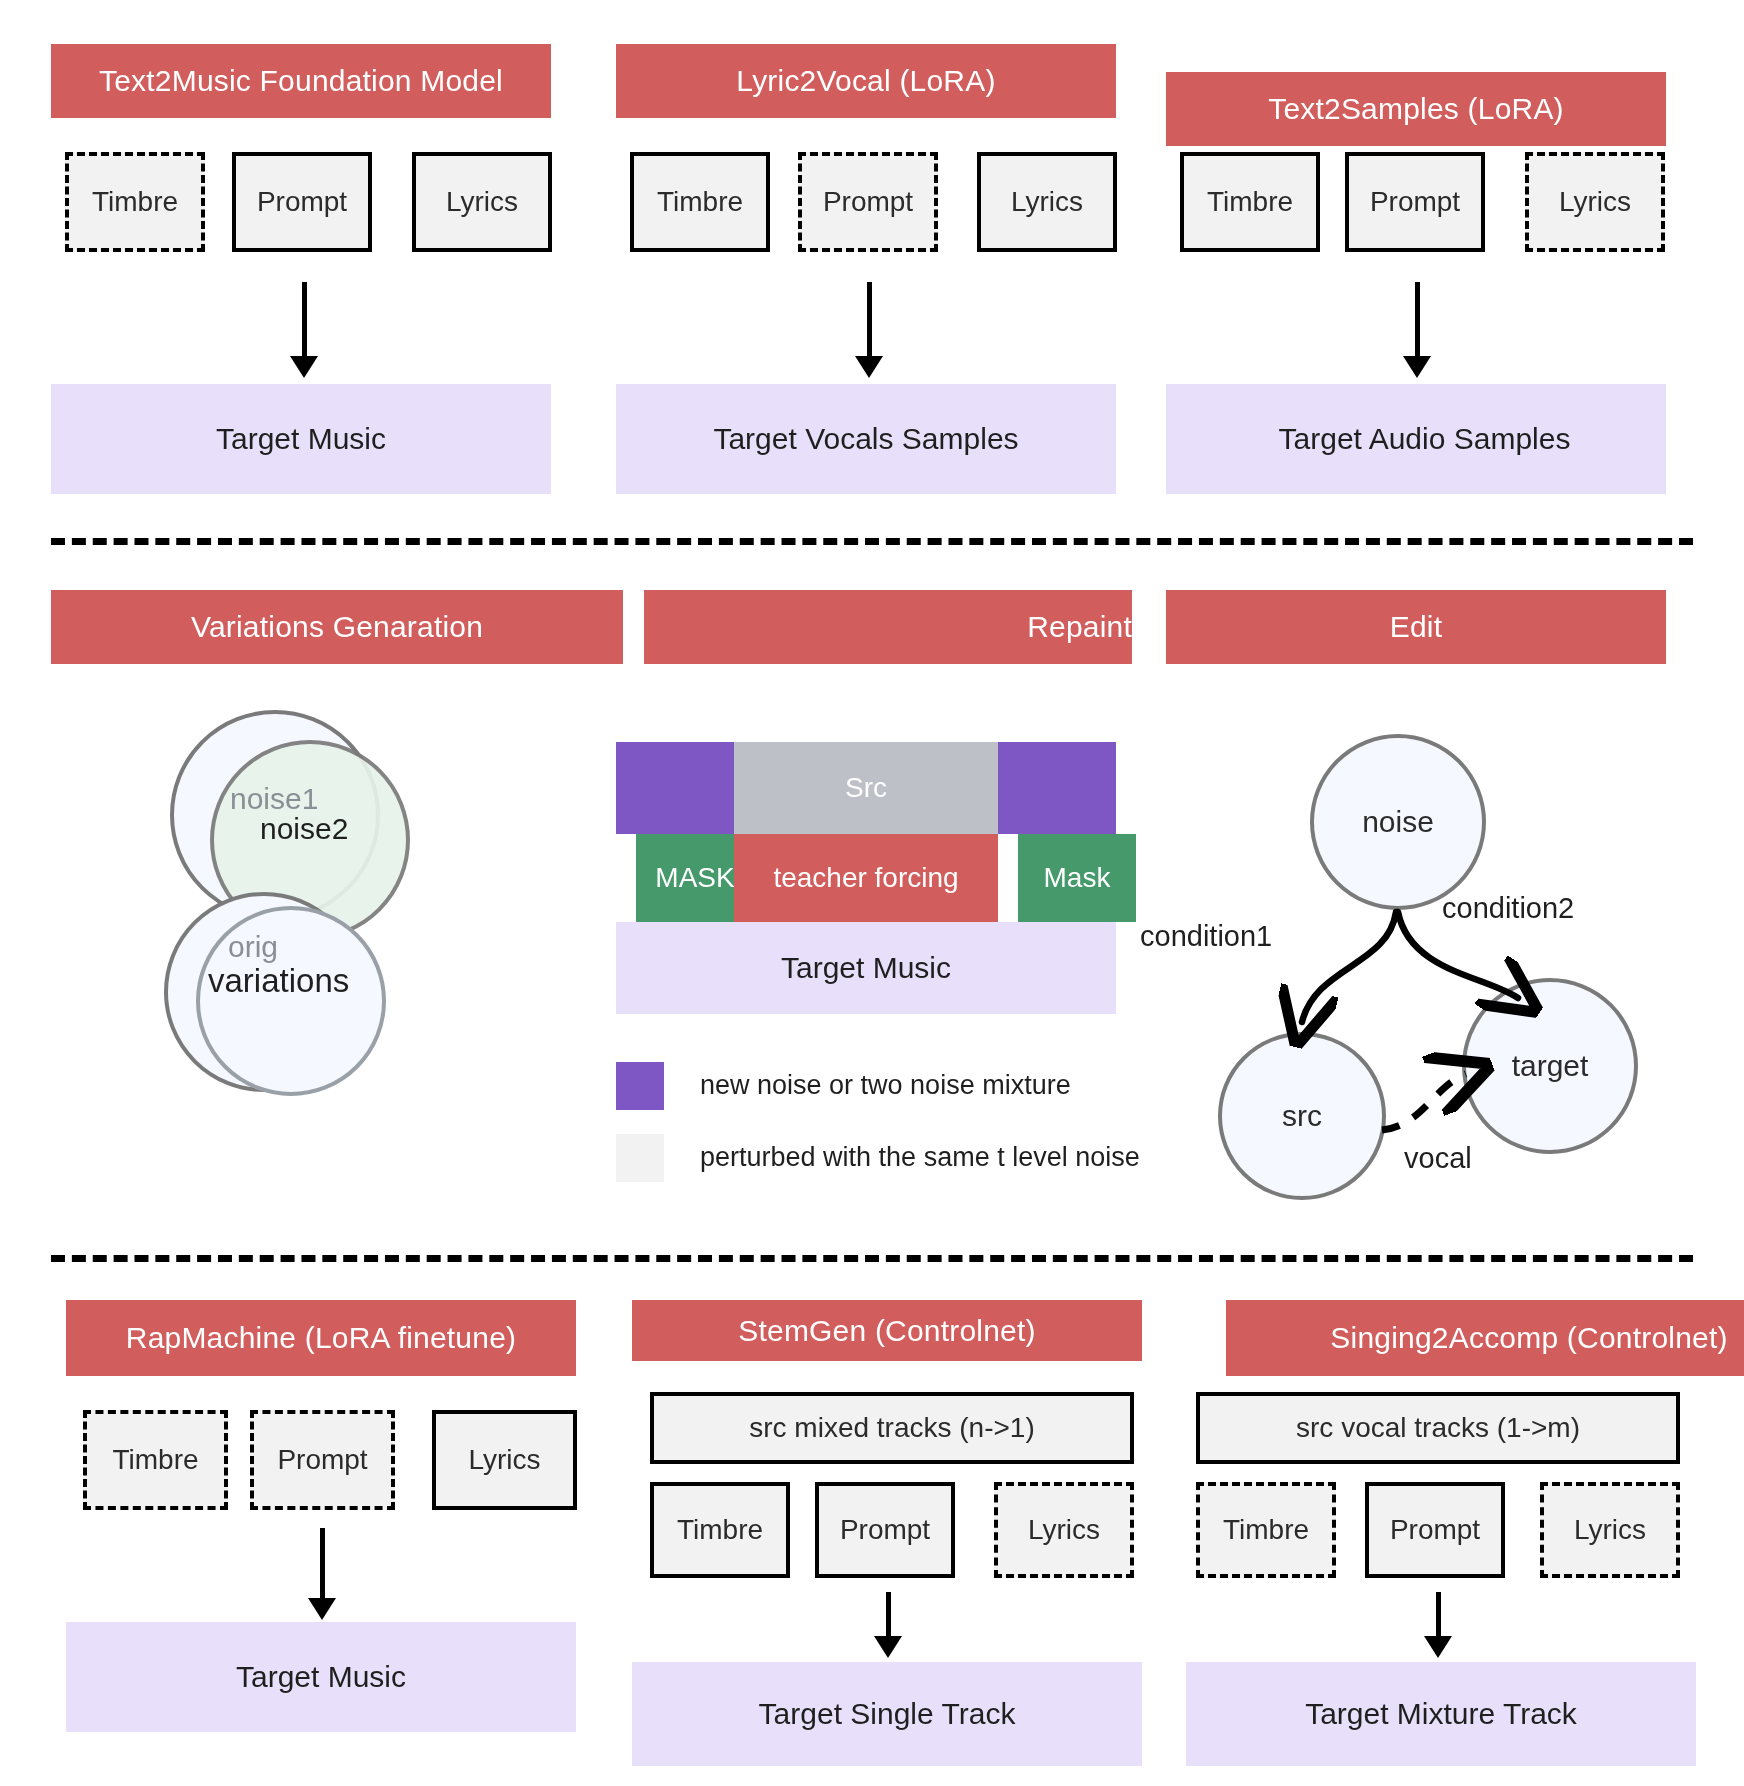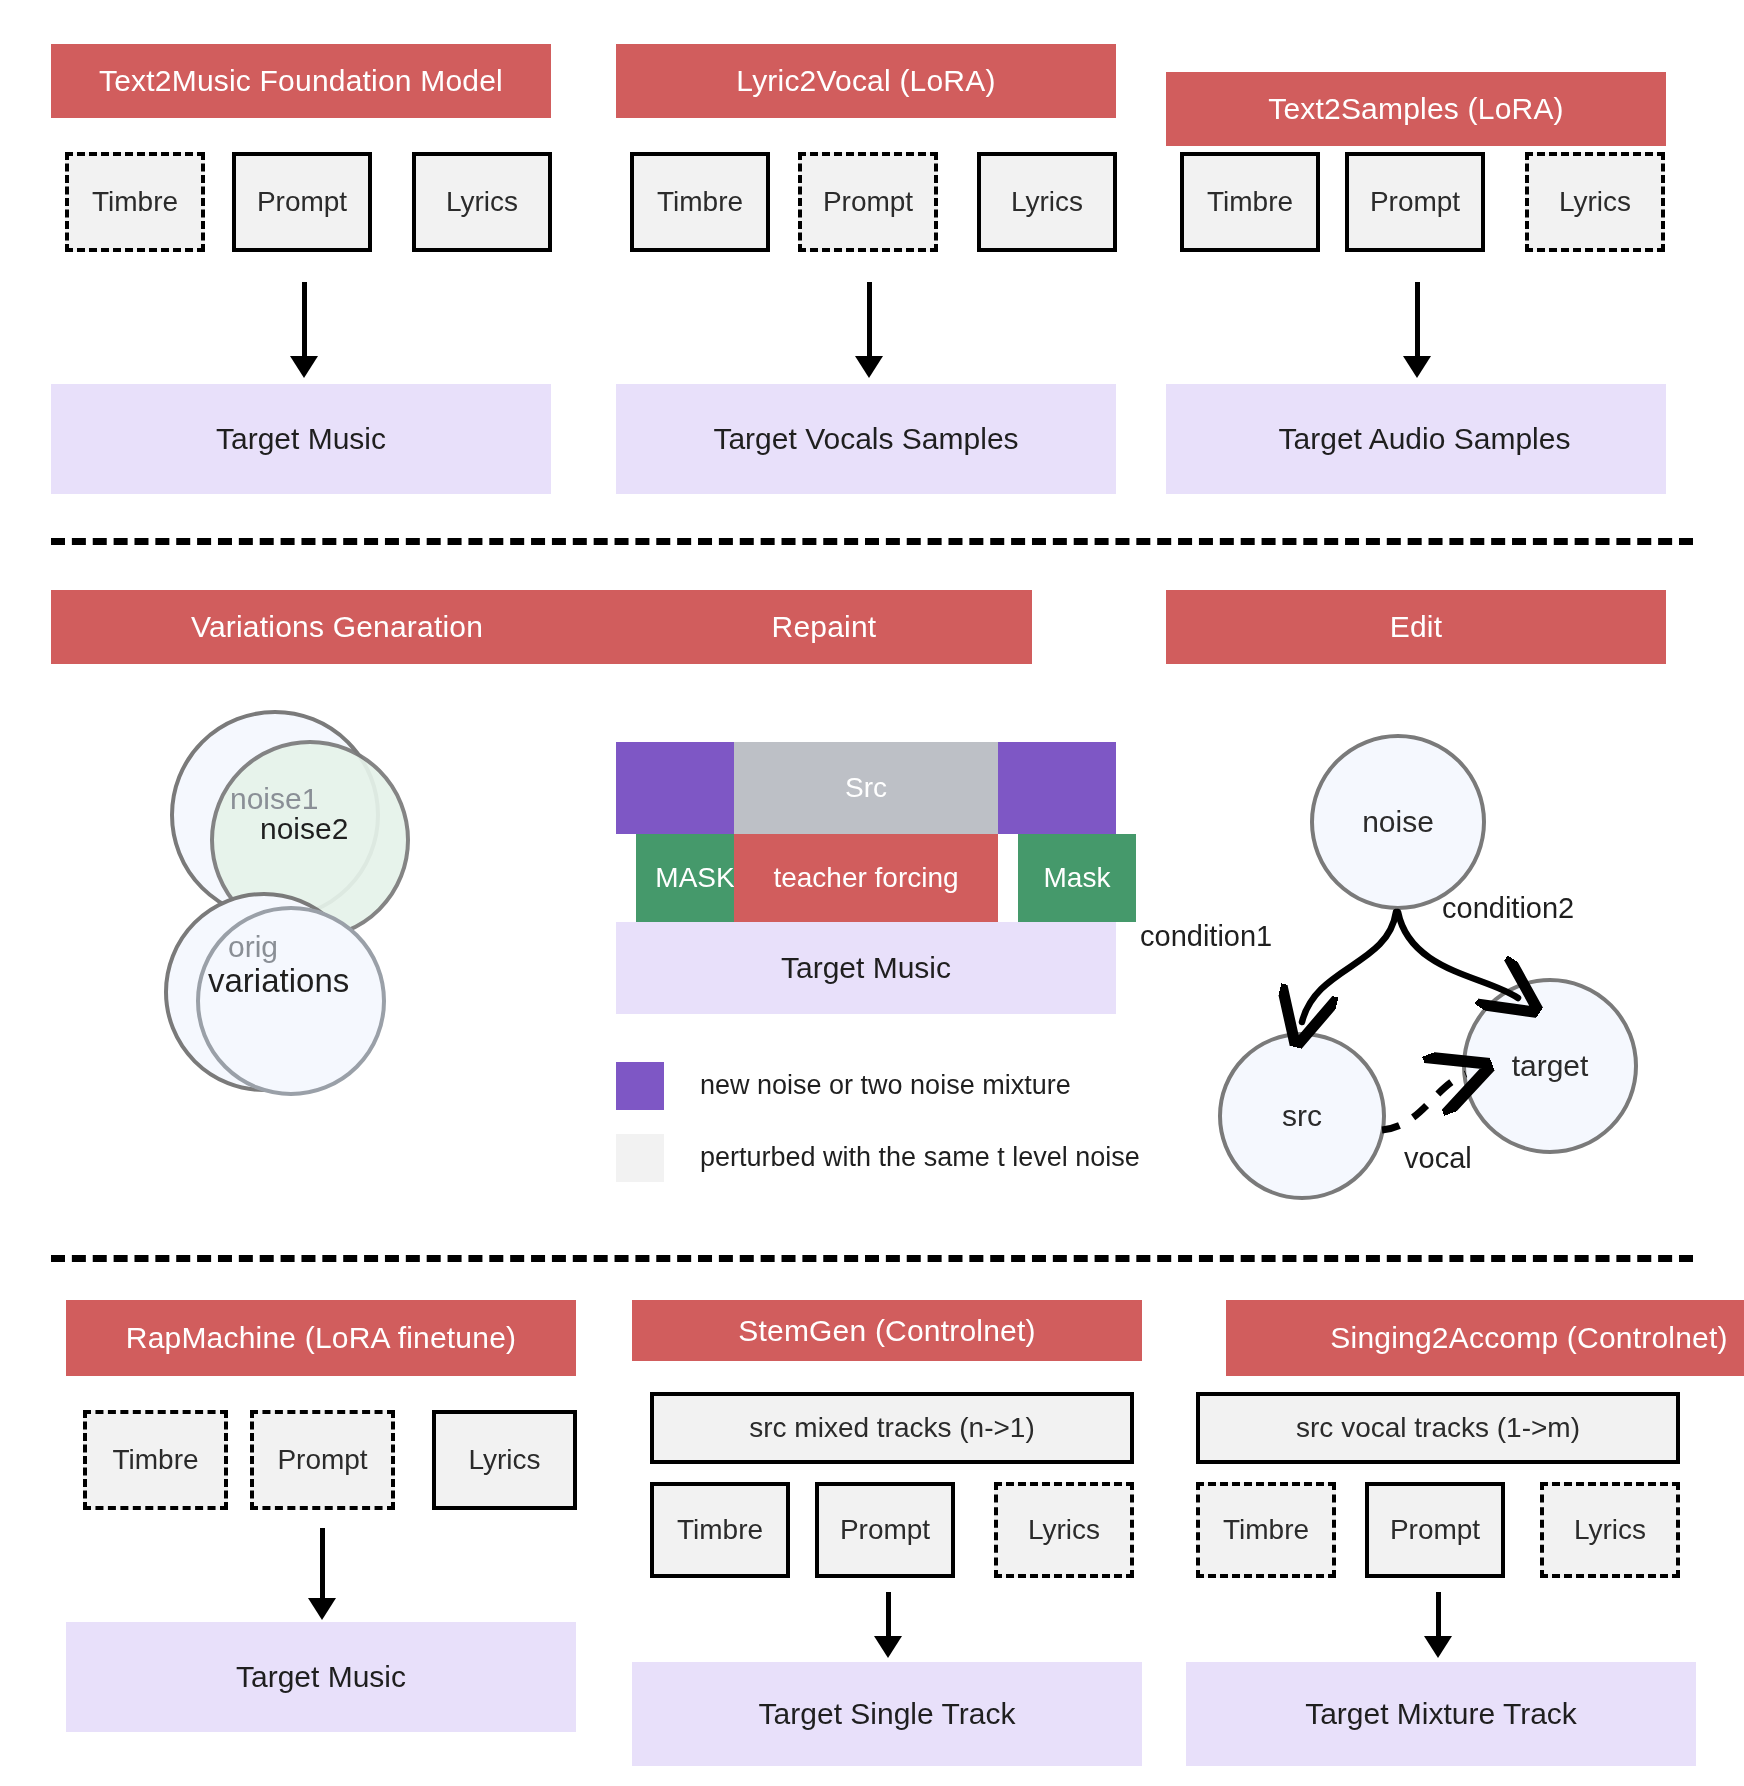--- a/index.html
+++ b/index.html
@@ -182,21 +182,21 @@
       <path d="M78,2 C78,40 50,52 48,110" fill="none" stroke="#000" stroke-width="6" stroke-linecap="round" marker-end="url(#vhead)"></path>
       <path d="M118,18 C118,58 86,66 88,130" fill="none" stroke="#000" stroke-width="6" stroke-linecap="round" marker-end="url(#vhead)"></path>
     </svg>
 
     <div class="abs circ" style="left:4px;top:192px;width:200px;height:200px;background:#f5f8fe;border-color:#7a7a7a;"></div>
     <div class="abs circ" style="left:36px;top:206px;width:190px;height:190px;background:#f5f8fe;border-color:#9aa0a8;"></div>
     <span class="circ-label lbl-muted" style="left:68px;top:230px;">orig</span>
     <span class="circ-label lbl-dark" style="left:48px;top:262px;font-size:33px;">variations</span>
   </div>
 
-  <div class="abs panel-header" style="left:616px;top:590px;width:416px;height:74px;">
+  <div class="abs panel-header" style="left:644px;top:590px;width:488px;height:74px;justify-content:flex-end;">
     <span>Repaint</span>
   </div>
 
   <div class="abs rp-cell rp-purple" style="left:616px;top:742px;width:118px;height:92px;">
     <span></span>
   </div>
   <div class="abs rp-cell rp-grey" style="left:734px;top:742px;width:264px;height:92px;">
     <span>Src</span>
   </div>
   <div class="abs rp-cell rp-purple" style="left:998px;top:742px;width:118px;height:92px;">

